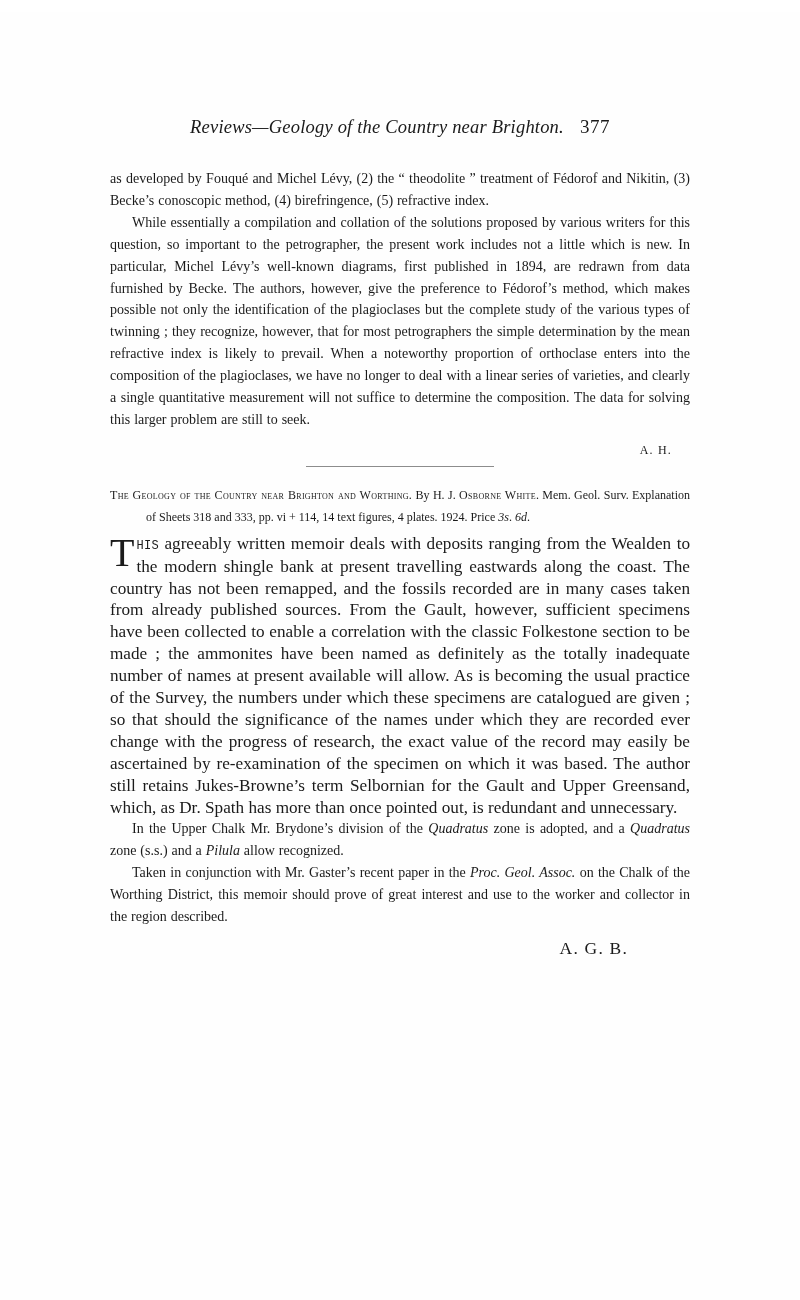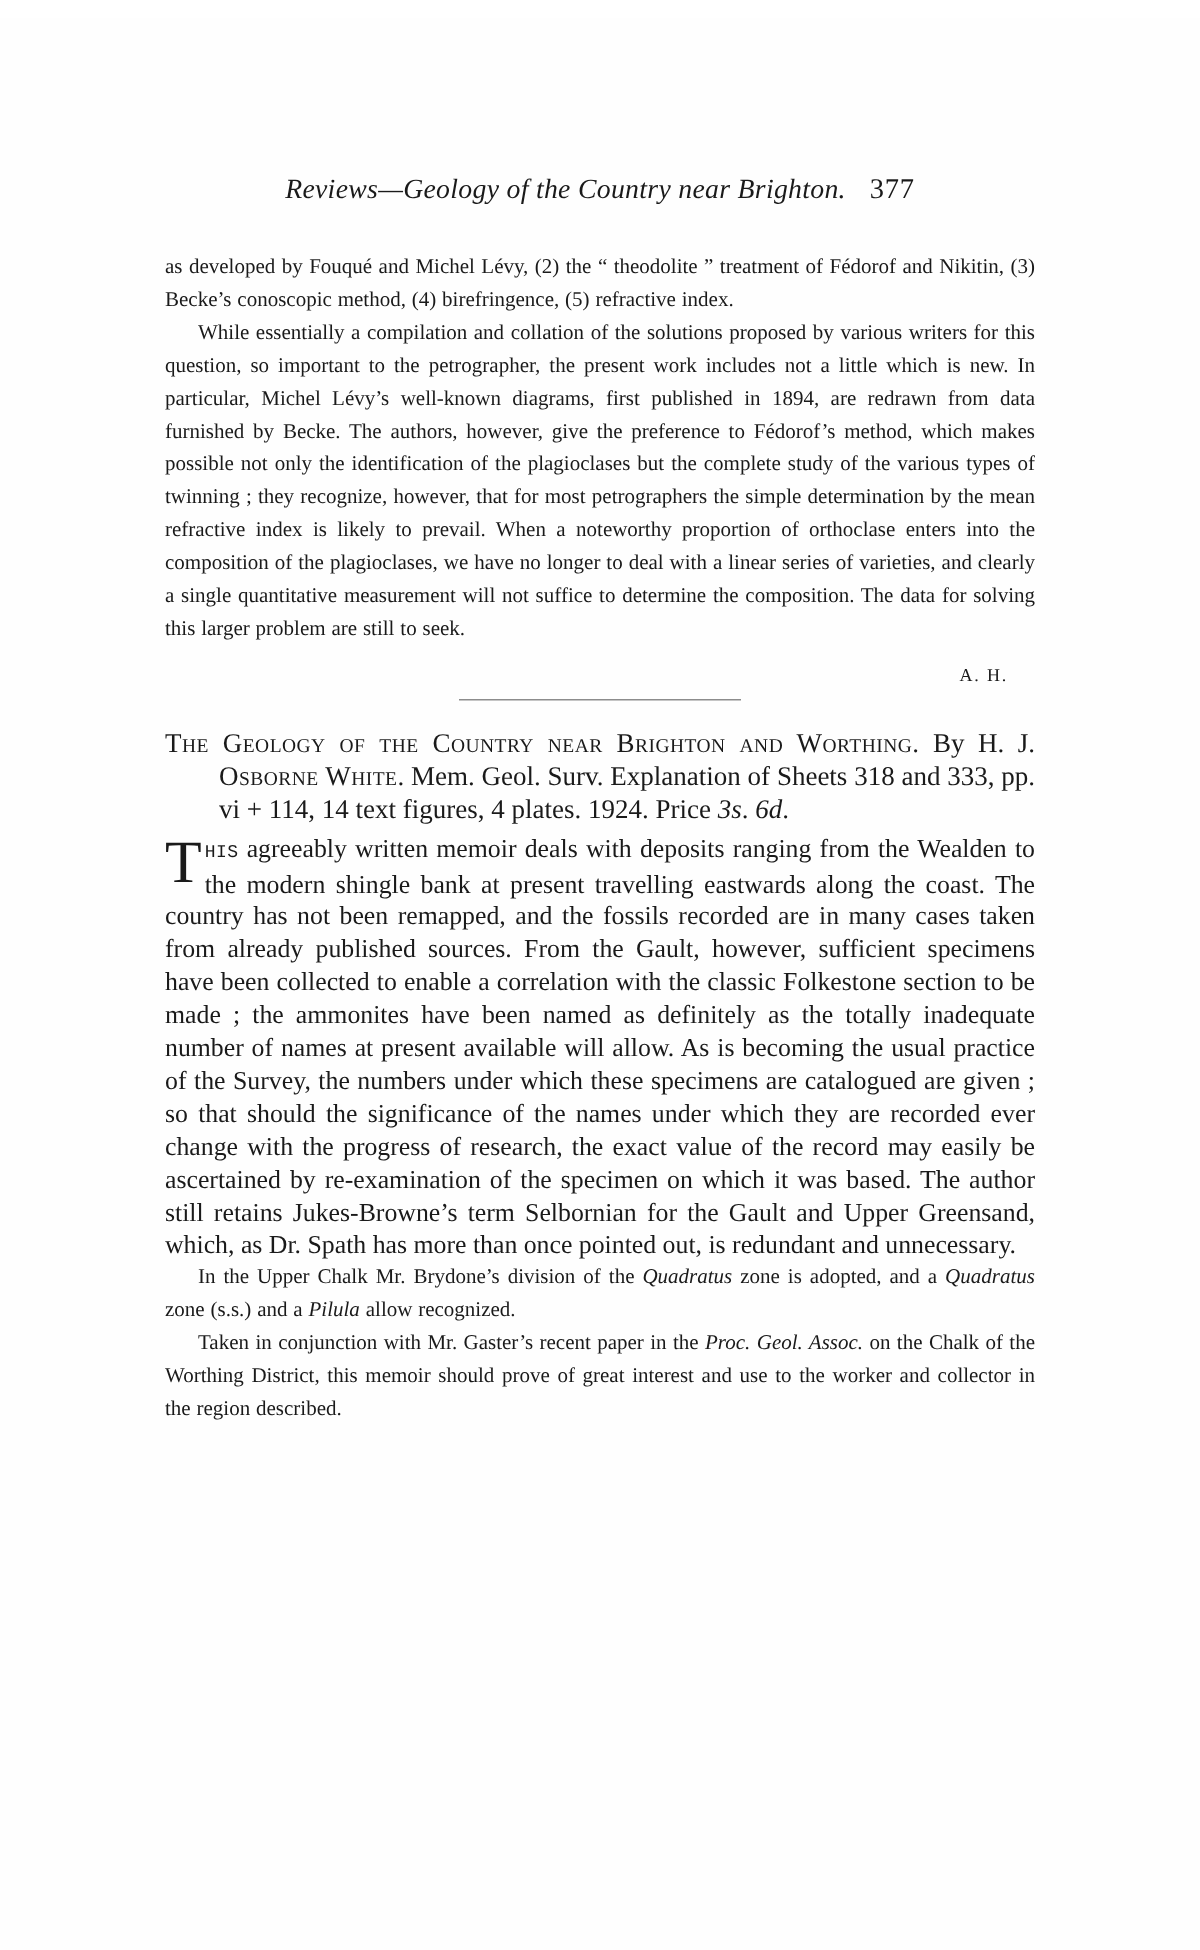--- a/index.html
+++ b/index.html
@@ -99,21 +99,21 @@
     margin-bottom: 18px;
   }
   .divider-rule {
     width: 188px;
     height: 1px;
     background: #8c8c8c;
   }
 
   
   .review-head {
-    font-size: 18px;
+    font-size: 12px;
     line-height: 21.9px;
     text-align: justify;
     text-align-last: left;
     padding-left: 36px;
     text-indent: -36px;
     margin-bottom: 4px;
   }
   .sc {
     font-variant: small-caps;
     letter-spacing: 0.3px;
@@ -169,15 +169,16 @@
     </div>
 
     <p class="dropcap-par">
       <span class="dropcap">T</span><span class="sc-lead">his</span><span> agreeably written memoir deals with deposits ranging from the Wealden to the  modern shingle  bank at present travelling eastwards along the coast.  The country has not been remapped, and the fossils recorded are in many cases taken from already published sources.  From the Gault, however, sufficient specimens have been collected to enable a correlation with the classic Folkestone section to be made ;  the ammonites have been named as definitely as the totally inadequate number of names at present available will allow.  As is becoming the usual practice of the Survey, the numbers under which these specimens are catalogued are given ;  so that should the significance of the names under which they are recorded ever change with the progress of research, the exact value of the record may easily be ascertained by re-examination of the specimen on which it was based.  The author still retains Jukes-Browne’s term Selbornian for the Gault and Upper Greensand, which, as Dr. Spath has more than once pointed out, is redundant and unnecessary.</span>
     </p>
 
     <p class="body-par indent"><span>In the Upper Chalk Mr. Brydone’s division of the </span><span class="ital">Quadratus</span><span> zone is adopted, and a </span><span class="ital">Quadratus</span><span> zone (s.s.) and a </span><span class="ital">Pilula</span><span> allow recognized.</span></p>
 
     <p class="body-par indent"><span>Taken in conjunction with Mr. Gaster’s recent paper in the </span><span class="ital">Proc. Geol. Assoc.</span><span> on the Chalk of the Worthing District, this memoir should prove of great interest and use to the worker and collector in the region described.</span></p>
 
+    <div class="signature-final">A. G. B.</div>
 
   </div>
 </div>
 
 </body></html>

